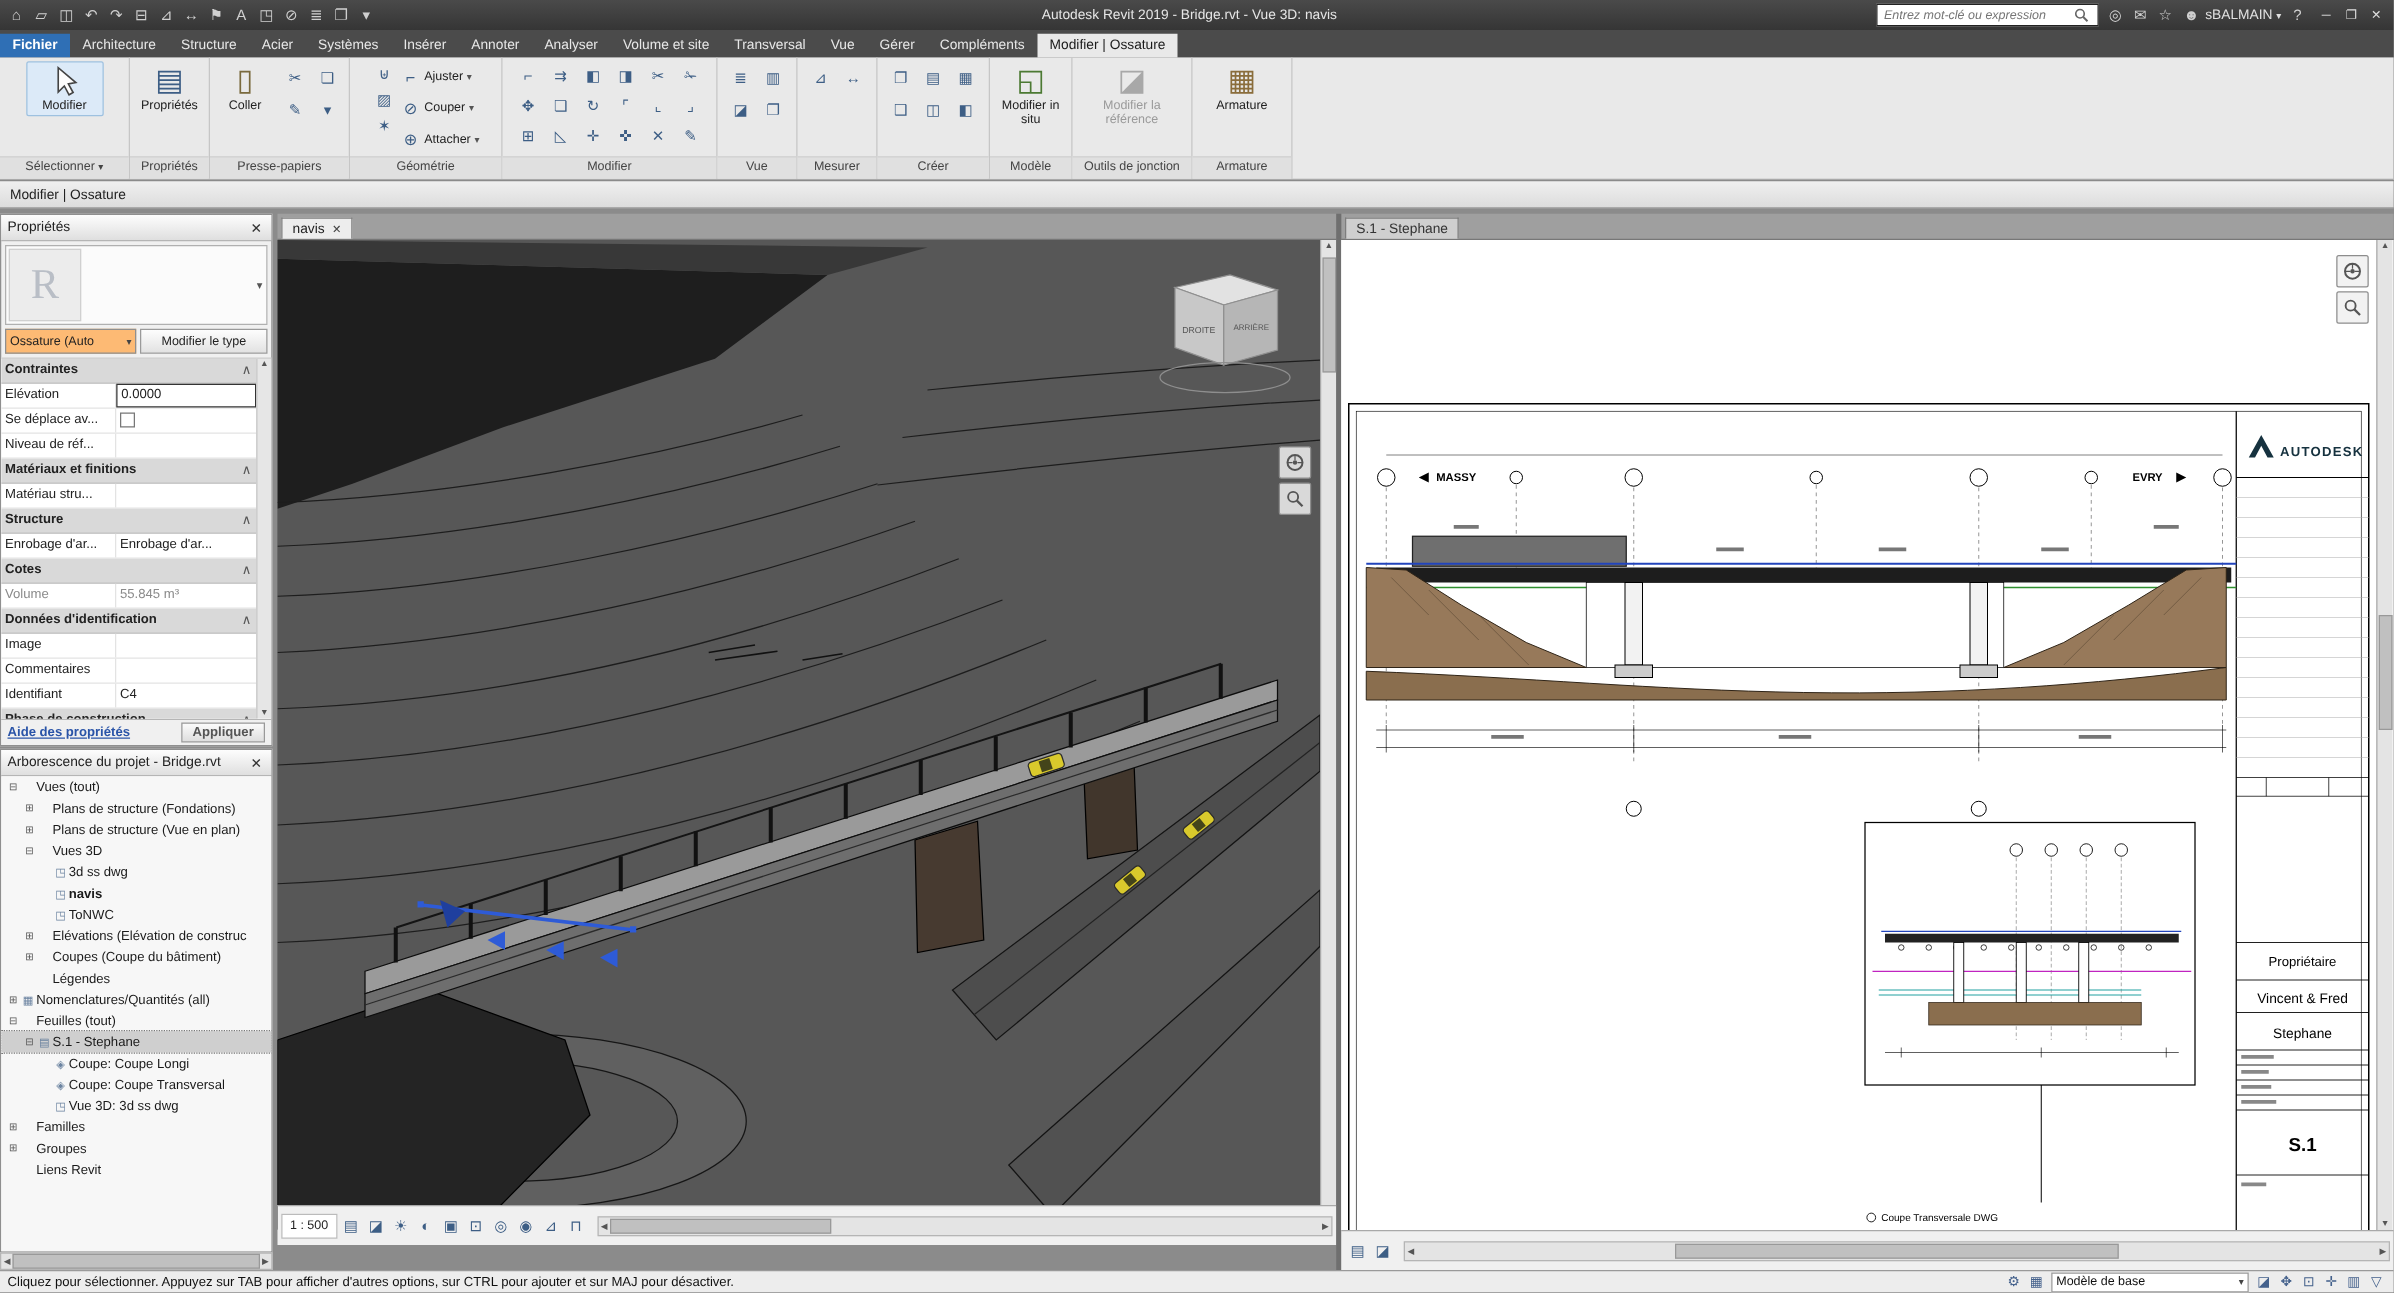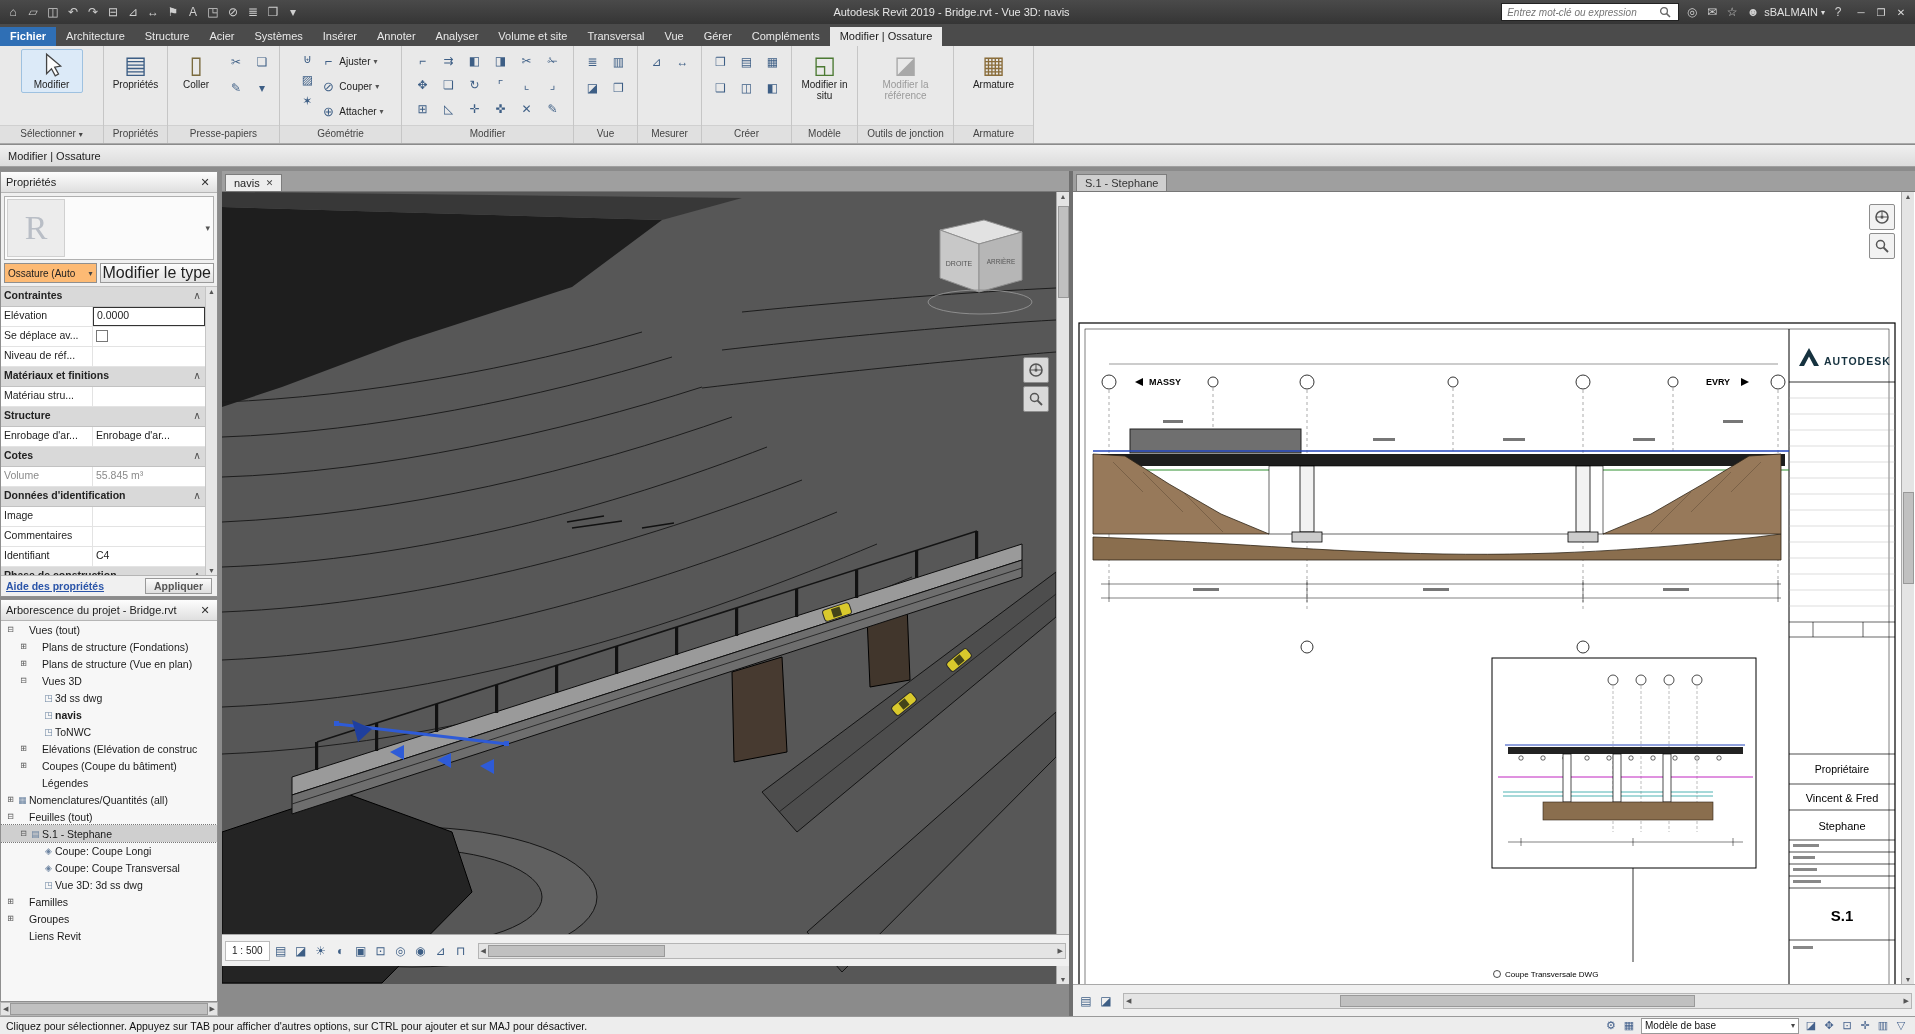--- a/index.html
+++ b/index.html
@@ -58,21 +58,21 @@
     display:flex;align-items:center;padding:0 5px;font-size:11px;}
   .phead .x{margin-left:auto;width:14px;text-align:center;color:#333;}
   #type-preview{height:62px;margin:3px;border:1px solid #b0b0b0;background:#fbfbfb;display:flex;}
   #type-preview .rlogo{width:56px;height:56px;margin:2px;background:#ececec;border:1px solid #d0d0d0;
     display:flex;align-items:center;justify-content:center;font-size:34px;color:#b9bec6;font-family:"Liberation Serif", serif;}
   #type-preview .ddar{margin-left:auto;align-self:center;color:#555;font-size:9px;padding-right:3px;}
   #combo-row{display:flex;gap:3px;margin:0 3px 3px;height:20px;}
   #type-combo{flex:1;background:#fdba74;border:1px solid #8f8f8f;display:flex;align-items:center;padding:0 3px;font-size:10px;}
   #type-combo .ddar{margin-left:auto;font-size:8px;color:#444;}
   #edit-type-btn{background:linear-gradient(#fdfdfd,#e2e2e2);border:1px solid #9a9a9a;display:flex;
-    align-items:center;padding:0 2px;font-size:16px;}
+    align-items:center;padding:0 16px;font-size:10px;}
   #prop-grid{flex:1;overflow:hidden;border-top:1px solid #c3c3c3;background:#fff;position:relative;}
   .prop-row{display:flex;height:19px;border-bottom:1px solid #e3e3e3;font-size:10.5px;align-items:stretch;}
   .prop-label{width:92px;padding:2px 3px 0;border-right:1px solid #e3e3e3;color:#222;
     white-space:nowrap;overflow:hidden;box-sizing:border-box;}
   .prop-value{flex:1;padding:2px 3px 0;white-space:nowrap;overflow:hidden;position:relative;}
   .prop-row.group{background:#d9d9d9;border-bottom:1px solid #c2c2c2;font-weight:bold;}
   .prop-row.group .prop-label{width:auto;flex:1;border-right:none;}
   .prop-row.group::after{content:"∧";font-weight:normal;color:#555;padding:2px 4px 0;}
   .prop-row.edit .prop-value{border:1px solid #333;padding-top:1px;}
   .prop-row.ro{color:#8a8a8a;}
@@ -102,21 +102,21 @@
   .vtab .x{font-size:9px;color:#444;}
   #vtabs-left{left:222px;top:171px;width:847px;}
   #vtabs-right{left:1073px;top:171px;width:842px;}
   #view3d{left:222px;top:192px;width:847px;height:792px;background:#575757;display:flex;}
   #sheetview{left:1073px;top:192px;width:842px;height:792px;background:#fff;display:flex;}
   .vscroll{width:13px;background:#e4e4e4;border-left:1px solid #aaa;display:flex;flex-direction:column;
     align-items:center;justify-content:space-between;font-size:7px;color:#555;padding:1px 0;box-sizing:border-box;position:relative;}
   .vscroll .vthumb{position:absolute;left:1px;width:9px;height:90px;background:#c0c0c0;border:1px solid #999;top:14px;}
   .bottombar{height:32px;background:#f0f0f0;border-top:1px solid #a9a9a9;display:flex;align-items:center;
     padding:0 3px;box-sizing:border-box;gap:1px;}
-  #view3d-bottom{left:222px;top:934px;width:847px;}
+  #view3d-bottom{left:222px;top:964px;width:847px;}
   #sheet-bottom{left:1073px;top:984px;width:842px;}
   .scalebox{border:1px solid #bbb;background:#fff;padding:1px 6px;font-size:10px;height:16px;display:flex;align-items:center;}
   .vcb{width:20px;height:20px;display:flex;align-items:center;justify-content:center;font-size:12px;color:#3d5e85;}
   .hscroll{flex:1;height:14px;background:#e4e4e4;border:1px solid #b5b5b5;display:flex;align-items:center;
     justify-content:space-between;font-size:7px;color:#555;padding:0 2px;margin-left:6px;}
   .hscroll .thumb{height:10px;background:#c0c0c0;border:1px solid #999;width:38%;margin:0 2px;}
   #splitter{left:1069px;top:171px;width:4px;height:845px;background:#6f6f6f;}
   .navoverlay{position:absolute;display:flex;flex-direction:column;gap:3px;}
   .navbtn{width:24px;height:24px;background:rgba(240,240,240,.85);border:1px solid #8d8d8d;border-radius:2px;
     display:flex;align-items:center;justify-content:center;}

